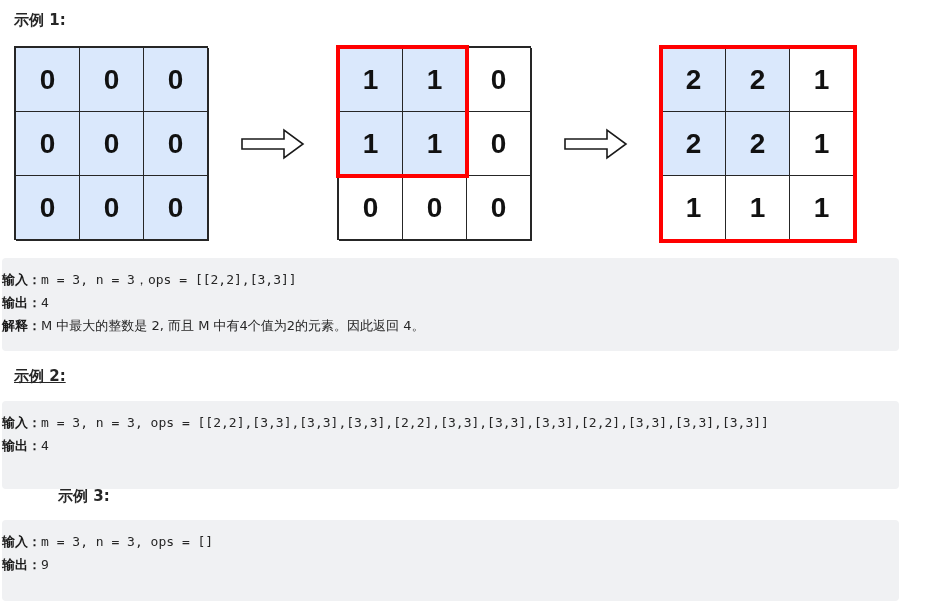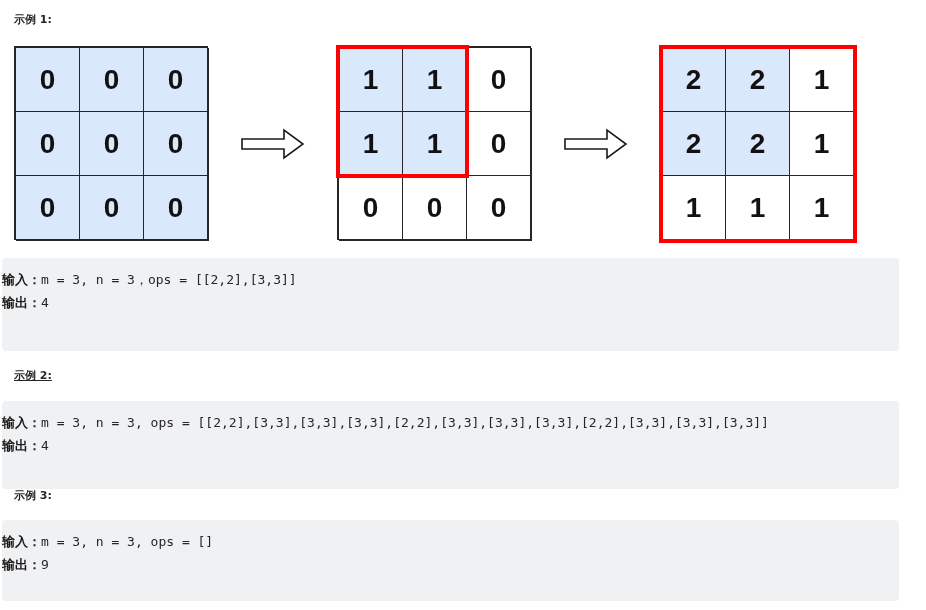--- a/index.html
+++ b/index.html
@@ -11,21 +11,21 @@
       overflow: hidden;
     }
     body {
       font-family: "DejaVu Sans", "Liberation Sans", sans-serif;
       color: #262626;
       position: relative;
     }
     .heading {
       position: absolute;
       left: 14px;
-      font-size: 11px;
+      font-size: 15px;
       font-weight: bold;
       color: #262626;
       line-height: 16px;
     }
     .figure {
       position: absolute;
       left: 0;
       top: 0;
       width: 926px;
       height: 250px;
@@ -140,25 +140,26 @@
     <div class="cell">1</div>
     <div class="cell">1</div>
     <div class="cell">1</div>
   </div>
   <div class="red-box" style="left:659px; top:45px; width:198px; height:198px;"></div>
 </div>
 
 <div class="block" style="top:258px; height:93px;">
   <div class="line"><span class="label">输入：</span><span class="code">m = 3, n = 3，ops = [[2,2],[3,3]]</span></div>
   <div class="line"><span class="label">输出：</span><span class="code">4</span></div>
+  <div class="line"><span class="label">解释：</span><span class="expl">M 中最大的整数是 2, 而且 M 中有4个值为2的元素。因此返回 4。</span></div>
 </div>
 
 <div class="heading" style="top:368px;text-decoration:underline;">示例 2:</div>
 <div class="block" style="top:401px; height:88px;">
   <div class="line"><span class="label">输入：</span><span class="code">m = 3, n = 3, ops = [[2,2],[3,3],[3,3],[3,3],[2,2],[3,3],[3,3],[3,3],[2,2],[3,3],[3,3],[3,3]]</span></div>
   <div class="line"><span class="label">输出：</span><span class="code">4</span></div>
 </div>
 
-<div class="heading" style="top:488px;">示例 3:</div>
+<div class="heading" style="top:488px;margin-left:44px;">示例 3:</div>
 <div class="block" style="top:520px; height:81px;">
   <div class="line"><span class="label">输入：</span><span class="code">m = 3, n = 3, ops = []</span></div>
   <div class="line"><span class="label">输出：</span><span class="code">9</span></div>
 </div>
 
 </body></html>

